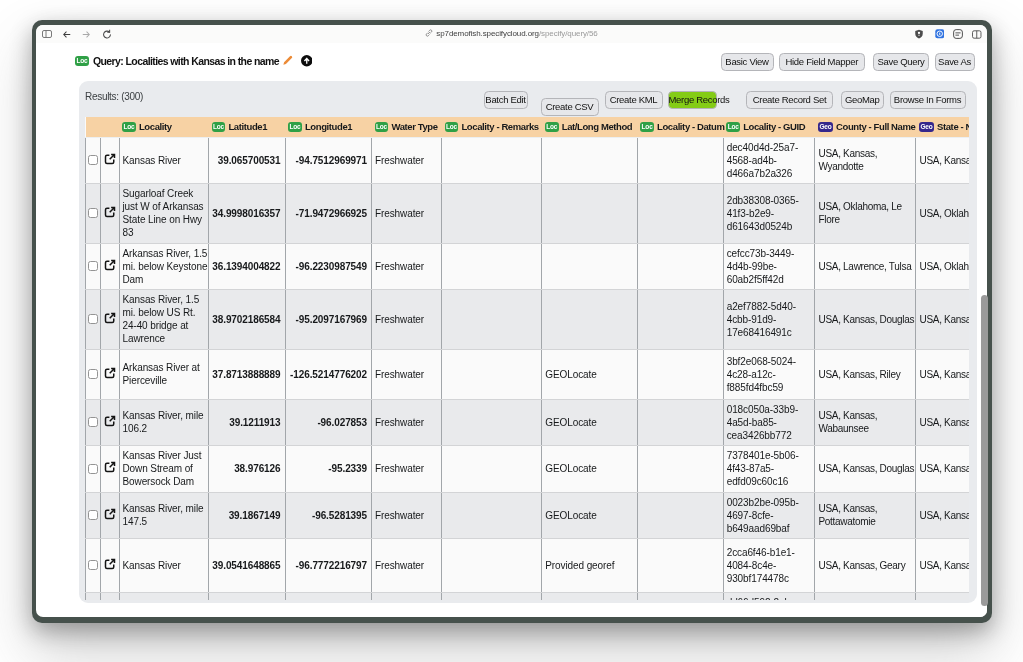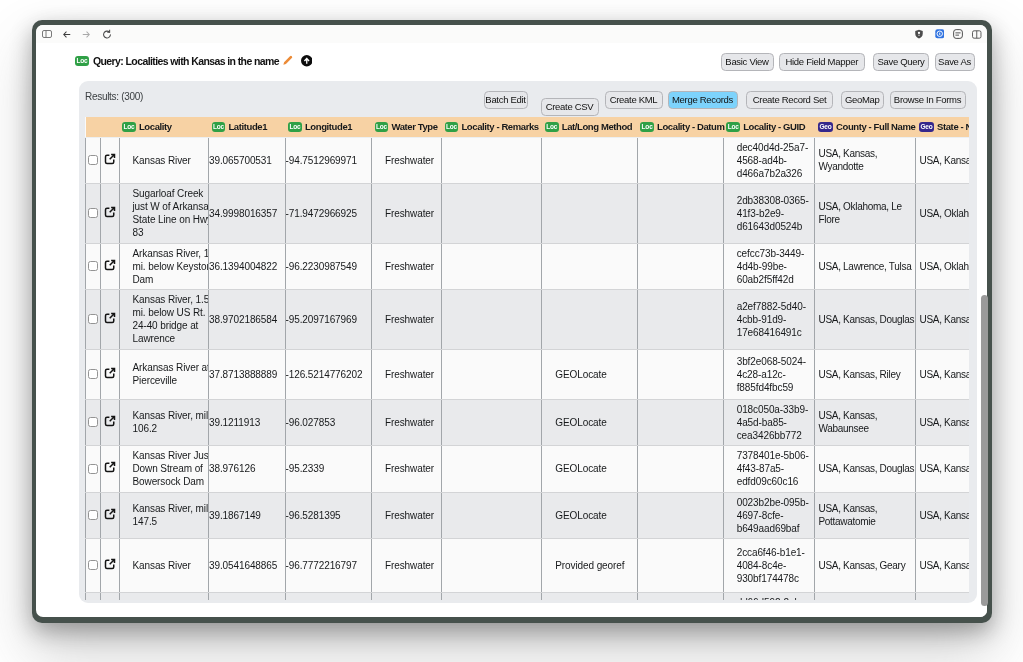--- a/index.html
+++ b/index.html
@@ -42,22 +42,22 @@
     font-size:10px; color:#17191b; }
   td { border-top:1px solid #d3d4d6; border-bottom:1px solid #d3d4d6;
     border-left:1px solid #a2a6aa; border-right:1px solid #a2a6aa;
     vertical-align:middle; padding:0;
     line-height:13px; letter-spacing:-0.1px; overflow:hidden; white-space:nowrap;}
   tr.w td { background:#fafafa; }
   tr.g td { background:#e9eaec; }
   th { background:#f7d2a4; border-bottom:1px solid #eceff1; font-weight:bold; text-align:left; padding:0 0 0 3px;
     font-size:9.5px; letter-spacing:-0.4px; white-space:nowrap; overflow:visible; height:20px;}
   th .locbadge { margin-right:3px; }
-  td.num { padding-right:4px; white-space:nowrap;}
-  td.txt { padding-left:13px;margin-left:12px; }
+  td.num { text-align:right; padding-right:4px; white-space:nowrap;font-weight:bold;}
+  td.txt { padding-left:3px;margin-left:12px; }
   td.cnty { padding-left:3px; letter-spacing:-0.3px; }
   .cb { width:10px; height:10px; background:#fff; border:1px solid #949494;
     border-radius:2.5px; margin:0 auto; }
   .scrollbar { position:absolute; left:980.5px; top:295px; width:7px; height:311px;
     background:#9a9a9a; border-radius:3.5px; }
 </style>
 </head>
 <body>
 <div class="win">
   <div class="inner">
@@ -87,20 +87,23 @@
         </svg>
       <svg class="tbicon" style="left:917px;top:4px" width="10" height="10" viewBox="0 0 16 16">
           <rect x="1" y="1" width="14" height="14" rx="4" fill="none" stroke="#4c4c4c" stroke-width="1.6"></rect>
           <path d="M4.5 6.2 h7 M4.5 9.8 h4.5" stroke="#4c4c4c" stroke-width="1.5" stroke-linecap="round"></path>
         </svg>
       <svg class="tbicon" style="left:936px;top:4.5px" width="9.5" height="9" viewBox="0 0 18 16">
           <rect x="1" y="1" width="16" height="14" rx="3" fill="none" stroke="#4c4c4c" stroke-width="1.7"></rect>
           <path d="M9 1 v14" stroke="#4c4c4c" stroke-width="1.7"></path>
         </svg>
     </div>
+    <div class="urlbar"><svg width="8" height="8" viewBox="0 0 16 16" style="vertical-align:-1px;margin-right:3px">
+          <path d="M6.5 9.5 L9.5 6.5 M7.5 4.5 l2-2 a2.1 2.1 0 0 1 3.5 3.5 l-2 2 M8.5 11.5 l-2 2 a2.1 2.1 0 0 1 -3.5-3.5 l2-2" stroke="#777" stroke-width="1.6" fill="none" stroke-linecap="round"></path>
+        </svg>sp7demofish.specifycloud.org<span class="path">/specify/query/56</span></div>
     <div class="sidebar">
       <svg class="splogo" viewBox="0 0 22 24">
           <defs>
             <linearGradient id="spg" x1="0" y1="0" x2="1" y2="1">
               <stop offset="0" stop-color="#f6b05f"></stop>
               <stop offset="1" stop-color="#dd7d28"></stop>
             </linearGradient>
           </defs>
           <rect x="0" y="0" width="22" height="24" rx="1.5" fill="url(#spg)"></rect>
           <circle cx="11.4" cy="12.6" r="9.8" fill="#241f1e"></circle>
@@ -191,21 +194,21 @@
       </div>
       <div class="btn" style="left:654.5px;top:9.5px;width:53px">Basic View</div>
       <div class="btn" style="left:713px;top:9.5px;width:85.5px">Hide Field Mapper</div>
       <div class="btn" style="left:807px;top:9.5px;width:56px">Save Query</div>
       <div class="btn" style="left:868.5px;top:9.5px;width:40px">Save As</div>
       <div class="panel">
         <div class="results">Results: (300)</div>
         <div class="btn" style="left:404.5px;top:9.5px;width:44px">Batch Edit</div>
         <div class="btn" style="left:461.5px;top:17px;width:58px">Create CSV</div>
         <div class="btn" style="left:525.5px;top:9.5px;width:58px">Create KML</div>
-        <div class="btn" style="left:588.5px;top:9.5px;width:70px;background:#7dd3fc">Merge Records</div>
+        <div class="btn" style="left:588.5px;top:9.5px;width:49px;background:#84cc16">Merge Records</div>
         <div class="btn" style="left:667px;top:9.5px;width:87px">Create Record Set</div>
         <div class="btn" style="left:762px;top:9.5px;width:42.5px">GeoMap</div>
         <div class="btn" style="left:810.5px;top:9.5px;width:76px">Browse In Forms</div>
         <div class="tablewrap" id="tablewrap">
 <table>
               <colgroup>
                 <col style="width:15px">
                 <col style="width:18.5px">
                 <col style="width:89.5px">
                 <col style="width:76.5px">

